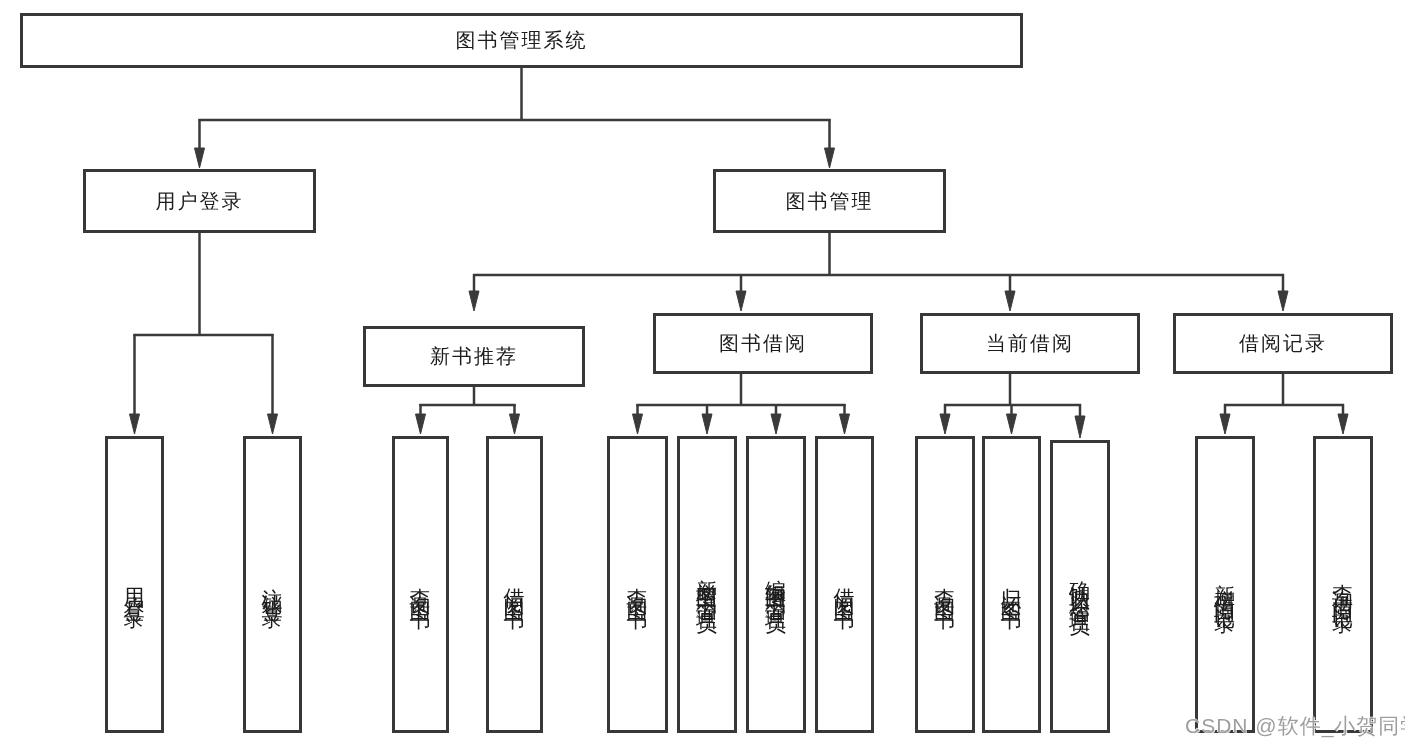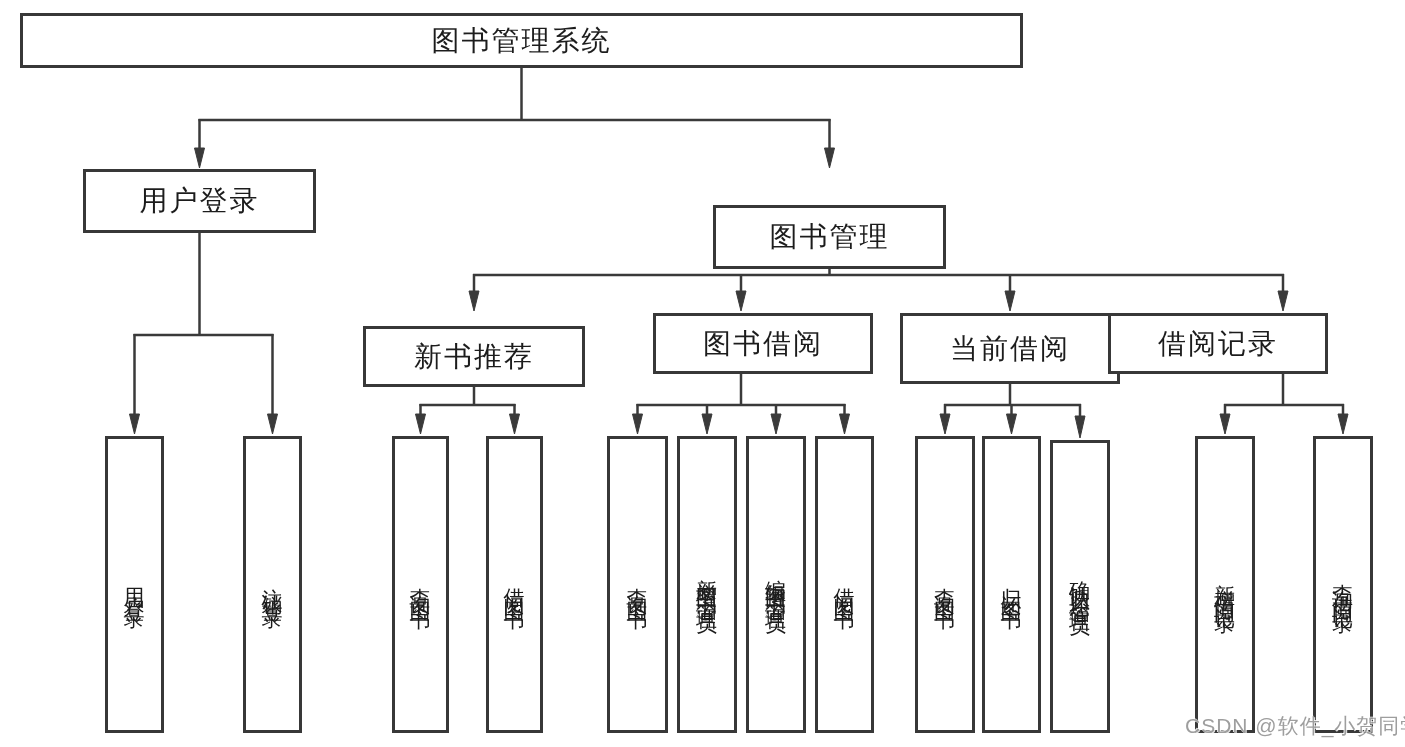--- a/index.html
+++ b/index.html
@@ -23,36 +23,36 @@
     position: absolute;
     box-sizing: border-box;
     border: 3px solid #383838;
     background: #ffffff;
     color: #1c1c1c;
     display: flex;
     align-items: center;
     justify-content: center;
     z-index: 2;
   }
-  .h-node { font-size: 28px; letter-spacing: 2px; white-space: nowrap; }
+  .h-node { font-size: 20px; letter-spacing: 2px; white-space: nowrap; }
   .v-node {
     writing-mode: vertical-rl;
     text-orientation: mixed;
     font-size: 21px;
     letter-spacing: 7px;
     line-height: 1;
   }
   
   .root        { left: 20px;   top: 13px;  width: 1003px; height: 55px; }
   .l2-user     { left: 83px;   top: 169px; width: 233px;  height: 64px; }
-  .l2-book     { left: 713px;  top: 169px; width: 233px;  height: 64px; margin-top: 36px; }
+  .l2-book     { left: 713px;  top: 169px; width: 233px;  height: 64px; }
   .l3-recommend{ left: 363px;  top: 326px; width: 222px;  height: 61px; }
   .l3-borrow   { left: 653px;  top: 313px; width: 220px;  height: 61px; }
-  .l3-current  { left: 900px;  top: 313px; width: 220px;  height: 71px; }
-  .l3-records  { left: 1108px; top: 313px; width: 220px;  height: 61px; }
+  .l3-current  { left: 920px;  top: 313px; width: 220px;  height: 61px; }
+  .l3-records  { left: 1173px; top: 313px; width: 220px;  height: 61px; }
   
   .leaf-a1 { left: 105px;  top: 436px; width: 59px; height: 297px; }
   .leaf-a2 { left: 243px;  top: 436px; width: 59px; height: 297px; }
   .leaf-b1 { left: 392px;  top: 436px; width: 57px; height: 297px; }
   .leaf-b2 { left: 486px;  top: 436px; width: 57px; height: 297px; }
   .leaf-c1 { left: 607px;  top: 436px; width: 61px; height: 297px; }
   .leaf-c2 { left: 677px;  top: 436px; width: 60px; height: 297px; letter-spacing: 5px; }
   .leaf-c3 { left: 746px;  top: 436px; width: 60px; height: 297px; letter-spacing: 5px; }
   .leaf-c4 { left: 815px;  top: 436px; width: 59px; height: 297px; }
   .leaf-d1 { left: 915px;  top: 436px; width: 60px; height: 297px; }

